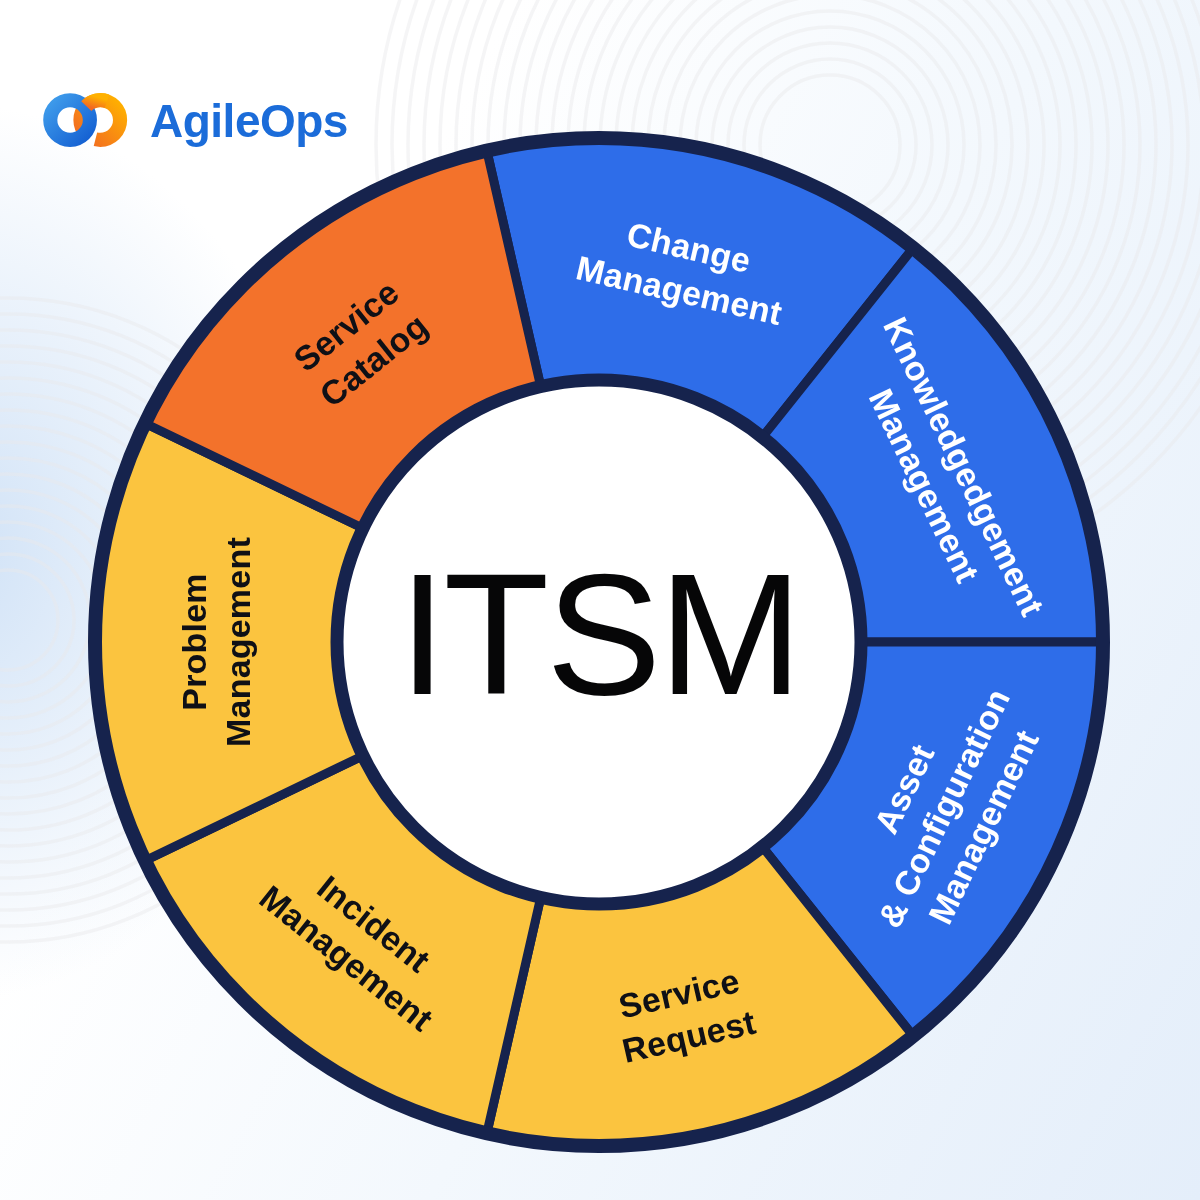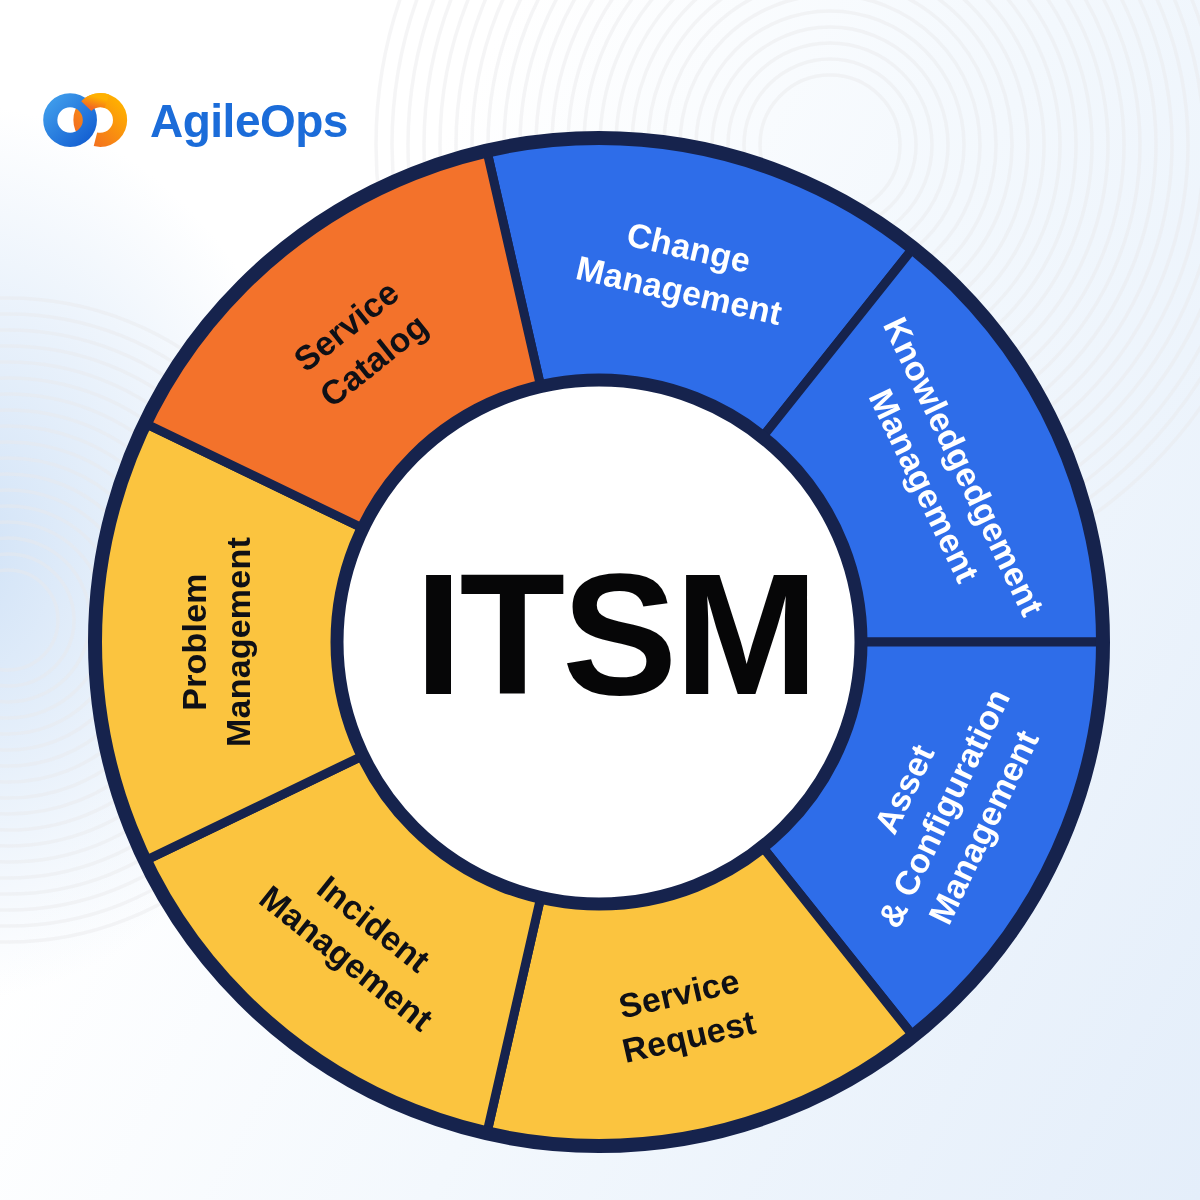--- a/index.html
+++ b/index.html
@@ -17,23 +17,23 @@
   .brand{
     position:absolute;left:40px;top:52px;
     display:flex;align-items:center;gap:14px;margin-top:36px;
   }
   .brand-icon{width:96px;height:66px;}
   .brand-name{
     font-size:46px;font-weight:bold;color:#1b6cd9;
     letter-spacing:-0.5px;
   }
   .center-label{
-    position:absolute;left:615px;top:642px;
+    position:absolute;left:599px;top:642px;
     transform:translate(-50%,-54%);
-    font-size:173px;font-weight:bold;letter-spacing:-3px;
+    font-size:173px;font-weight:normal;letter-spacing:-3px;
     color:#060607;white-space:nowrap;
   }
   .seg-label{
     position:absolute;
     text-align:center;white-space:nowrap;
     font-size:34px;font-weight:bold;line-height:1.3;
     letter-spacing:0.2px;
   }
   .seg-label div{display:block;}
 </style>

